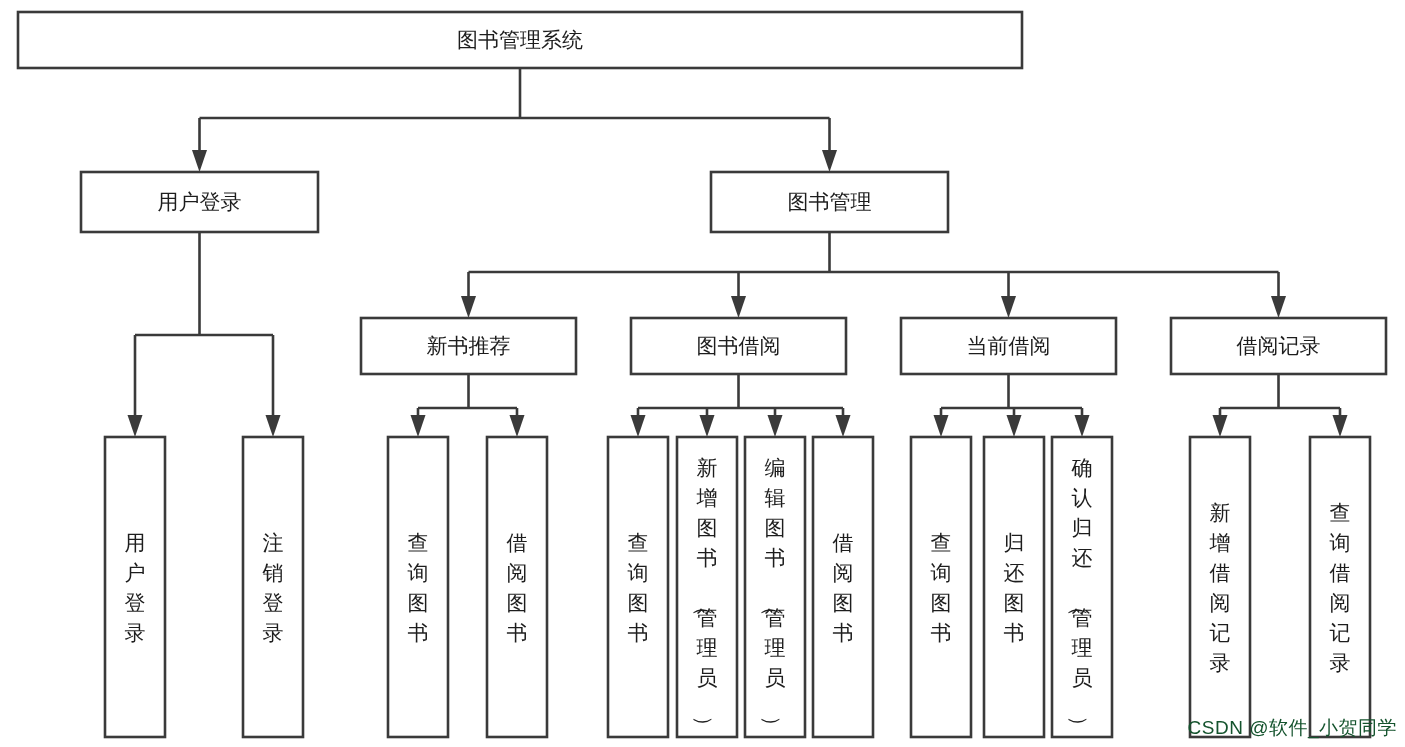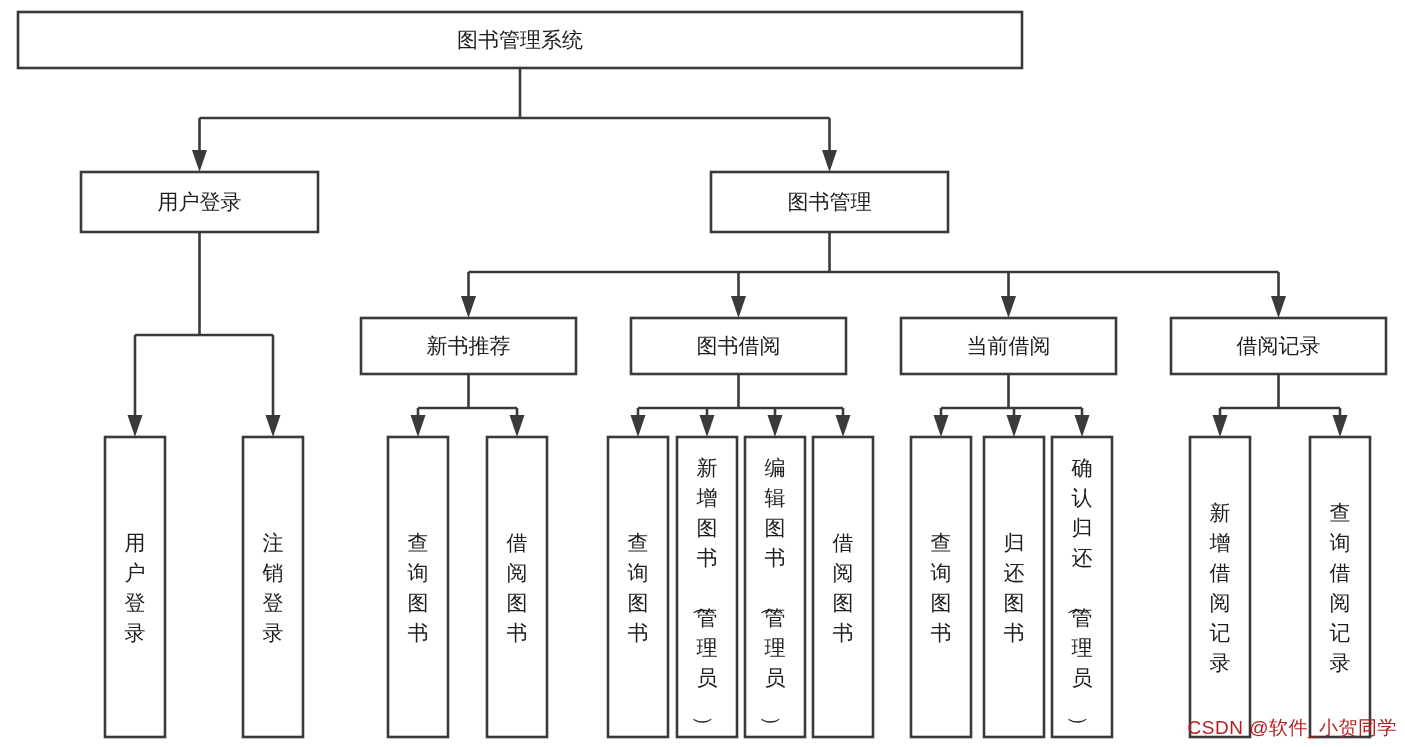--- a/index.html
+++ b/index.html
@@ -57,21 +57,21 @@
     fill: #1d1d1d;
     text-anchor: middle;
     white-space: pre;
   }
   .watermark {
     position: absolute;
     right: 8px;
     bottom: 6px;
     font-family: "Liberation Sans", "DejaVu Sans", sans-serif;
     font-size: 19px;
-    color: #b91c1c;
+    color: #14532d;
     letter-spacing: 0.5px;
     user-select: none;
     pointer-events: none;
     white-space: nowrap;
   }
 </style>
 </head>
 <body>
 
 <div id="diagram-root">

